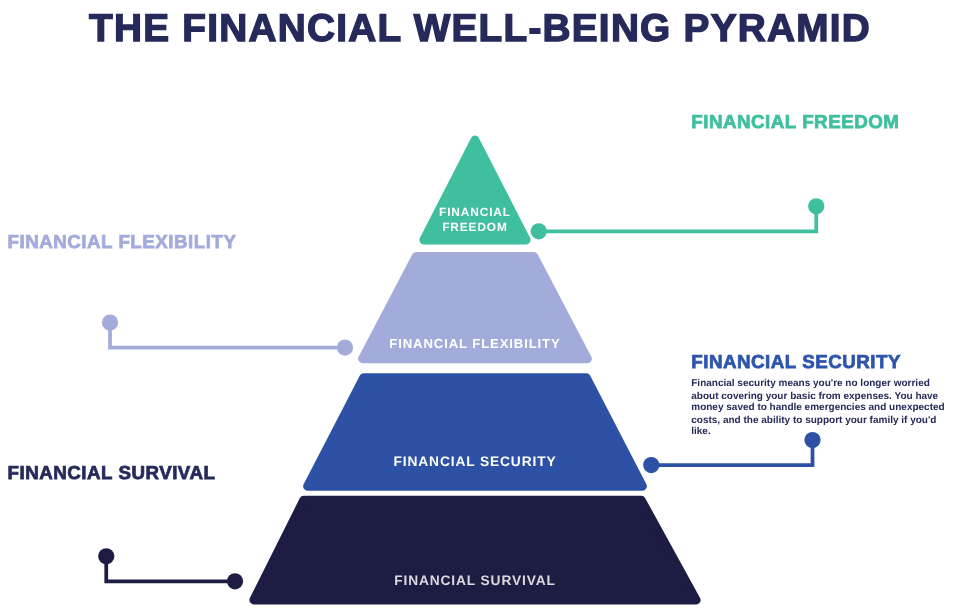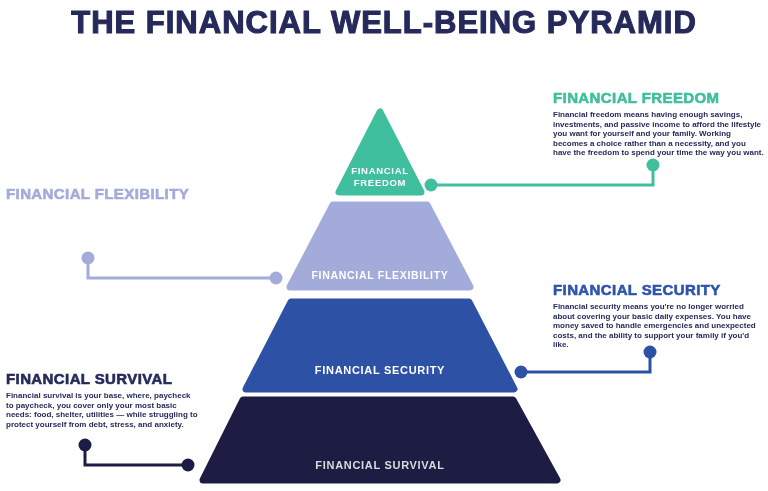--- a/index.html
+++ b/index.html
@@ -97,30 +97,28 @@
     <circle cx="188" cy="465" r="6.5" fill="#1d1d44"></circle>
   </svg>
 
   <div class="tier-label tl-freedom">FINANCIAL FREEDOM</div>
   <div class="tier-label tl-flex">FINANCIAL FLEXIBILITY</div>
   <div class="tier-label tl-security">FINANCIAL SECURITY</div>
   <div class="tier-label tl-survival">FINANCIAL SURVIVAL</div>
 
   <div class="callout co-freedom">
     <h2>FINANCIAL FREEDOM</h2>
-    <p>Financial freedom means having enough savings, investments, and passive income to afford the lifestyle you want for yourself and your family. Working becomes a choice rather than a necessity, and you have the freedom to spend your time the way you want.</p>
   </div>
 
   <div class="callout co-flex">
     <h2>FINANCIAL FLEXIBILITY</h2>
   </div>
 
   <div class="callout co-security">
     <h2>FINANCIAL SECURITY</h2>
-    <p>Financial security means you're no longer worried about covering your basic daily expenses. You have money saved to handle emergencies and unexpected costs, and the ability to support your family if you'd like.</p>
+    <p>Financial security means you're no longer worried about covering your basic from expenses. You have money saved to handle emergencies and unexpected costs, and the ability to support your family if you'd like.</p>
   </div>
 
   <div class="callout co-survival">
     <h2>FINANCIAL SURVIVAL</h2>
-    <p>Financial survival is your base, where, paycheck to paycheck, you cover only your most basic needs: food, shelter, utilities — while struggling to protect yourself from debt, stress, and anxiety.</p>
   </div>
 
 </div>
 
 </body></html>

